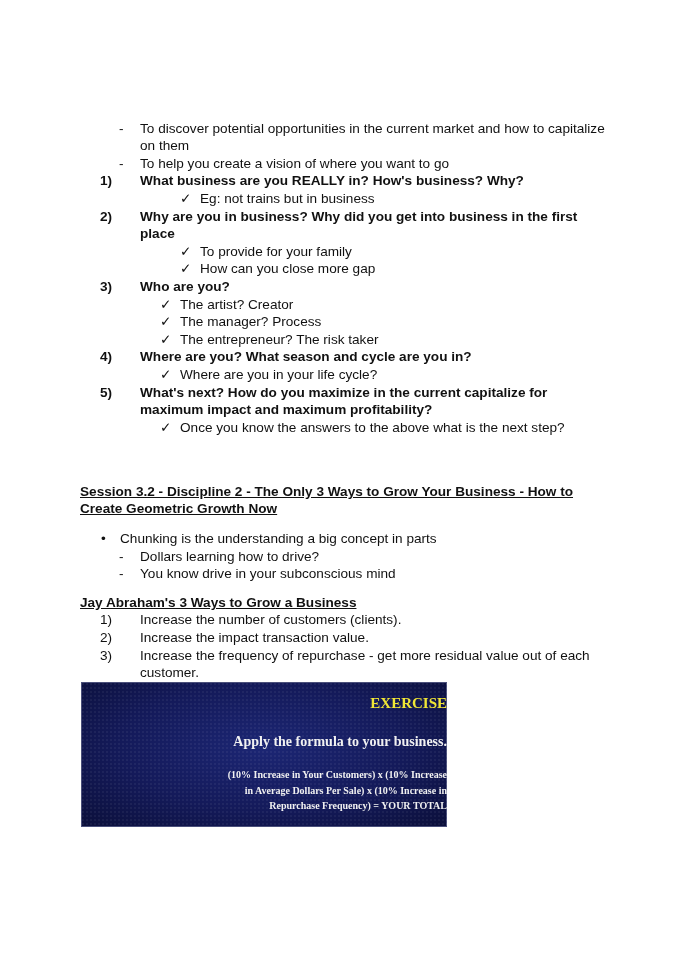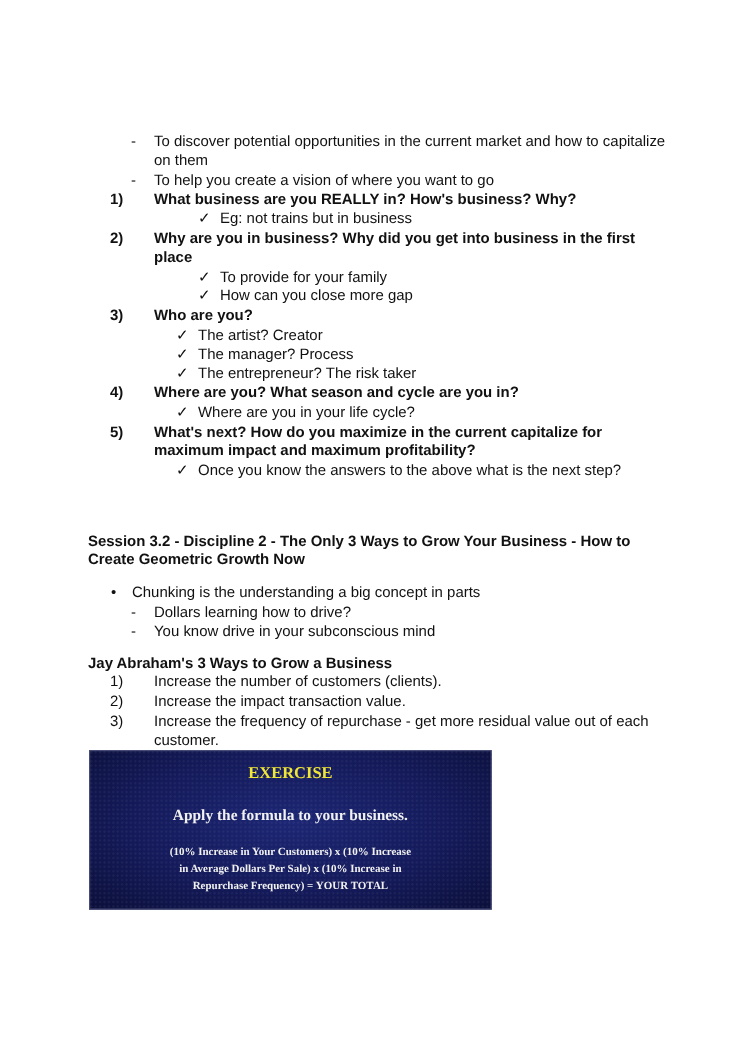--- a/index.html
+++ b/index.html
@@ -5,26 +5,26 @@
   html, body { margin: 0; padding: 0; }
   body {
     width: 679px; height: 960px; background: #ffffff; position: relative; overflow: hidden;
     font-family: "Liberation Sans", sans-serif; color: #111111;
   }
   .line {
     position: absolute; font-size: 13.6px; line-height: 17.6px; white-space: nowrap;
   }
   .bold { font-weight: bold; }
   .marker { position: absolute; font-size: 13.6px; line-height: 17.6px; }
-  .heading { font-weight: bold; }
+  .heading { font-weight: bold; text-decoration: underline; }
   .exercise {
     position: absolute; left: 81px; top: 682px; width: 366px; height: 145px;
     background: radial-gradient(ellipse at 50% 45%, #1c2674 0%, #141a5a 55%, #0b0f3a 100%);
     box-shadow: inset 0 0 0 1px #4a4f7a;
-    font-family: "Liberation Serif", serif; text-align: center; color: #f1f1f1;
+    font-family: "Liberation Serif", serif; text-align: right; color: #f1f1f1;
   }
   .exercise::before {
     content: ""; position: absolute; inset: 0;
     background-image: radial-gradient(rgba(255,255,255,0.05) 1px, transparent 1.2px);
     background-size: 4px 4px;
   }
   .ex-title { position: absolute; left: 0; right: 0; top: 13px; font-weight: bold; font-size: 15px; color: #f0e636; }
   .ex-sub { position: absolute; left: 0; right: 0; top: 52px; font-weight: bold; font-size: 14px; }
   .ex-formula { position: absolute; left: 0; right: 0; top: 85px; font-weight: bold; font-size: 10px; line-height: 15.5px; }
 </style>

